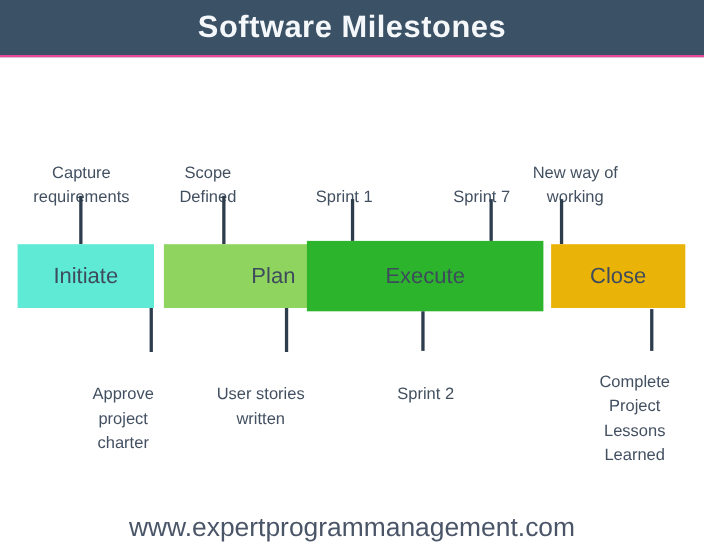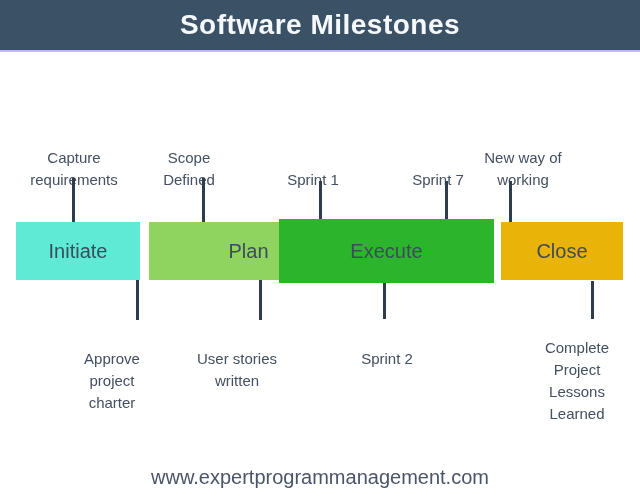--- a/index.html
+++ b/index.html
@@ -6,21 +6,21 @@
   #canvas{
     position:relative;
     width:640px;height:500px;
     background:#ffffff;
     overflow:hidden;
     font-family:"Liberation Sans", sans-serif;
   }
   
   #header{
     position:absolute;left:0;top:0;width:640px;height:50px;
-    border-bottom:2px solid #c4b5fd;
+    border-bottom:2px solid #ec4899;
     display:flex;align-items:center;justify-content:center;
   }
   #header .title{
     color:#f5f8fa;font-size:28px;font-weight:bold;letter-spacing:.5px;
   }
   
   .phase-box{
     position:absolute;
     display:flex;align-items:center;justify-content:center;
     font-size:20px;color:#3d4b5d;
@@ -52,21 +52,21 @@
   #ml-sprint1{left:273px;top:153px;width:80px;}
   #ml-sprint3{left:398px;top:153px;width:80px;}
   #ml-newway{left:475px;top:131px;width:96px;}
   #ml-approve{left:67px;top:332px;width:90px;}
   #ml-userstories{left:182px;top:332px;width:110px;}
   #ml-sprint2{left:347px;top:332px;width:80px;}
   #ml-complete{left:532px;top:321px;width:90px;}
   
   #footer{
     position:absolute;left:0;top:466px;width:640px;
-    text-align:center;font-size:20px;color:#4a5568;
+    text-align:center;font-size:24px;color:#4a5568;
   }
 </style>
 </head>
 <body>
 
 <div id="canvas">
 
   <div id="header" style="background: rgb(59, 81, 102);">
     <div class="title">Software Milestones</div>
   </div>

